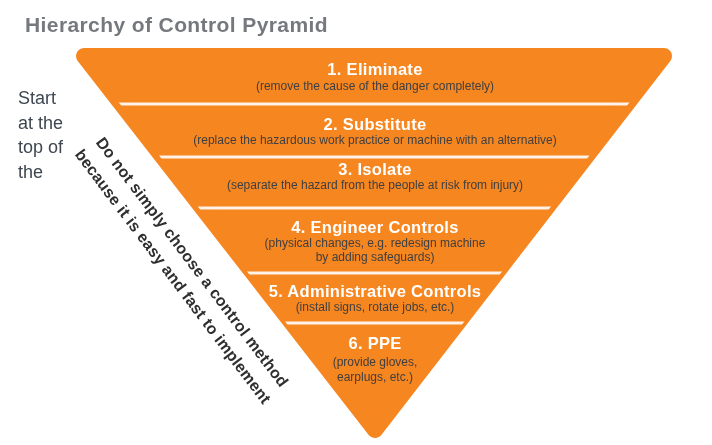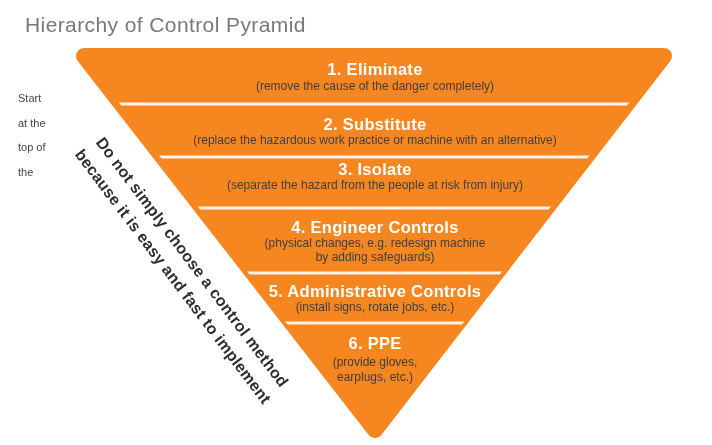--- a/index.html
+++ b/index.html
@@ -11,28 +11,28 @@
   }
   .canvas {
     position: relative;
     width: 712px; height: 445px;
     background: var(--background, #fff);
   }
   .page-title {
     position: absolute;
     left: 25px; top: 13px;
     font-size: 21px;
-    font-weight: 400;
+    font-weight: 700;
     letter-spacing: 0.4px;
     color: var(--heading, #75797D);
   }
   .side-note {
     position: absolute;
     left: 18px; top: 86px;
-    font-size: 11px;
+    font-size: 18px;
     line-height: 24.5px;
     color: var(--side-note, #3E4751);
   }
   svg.pyramid-svg {
     position: absolute;
     left: 0; top: 0;
     width: 712px; height: 445px;
   }
   .tri {
     fill: var(--orange, #F6861F);

